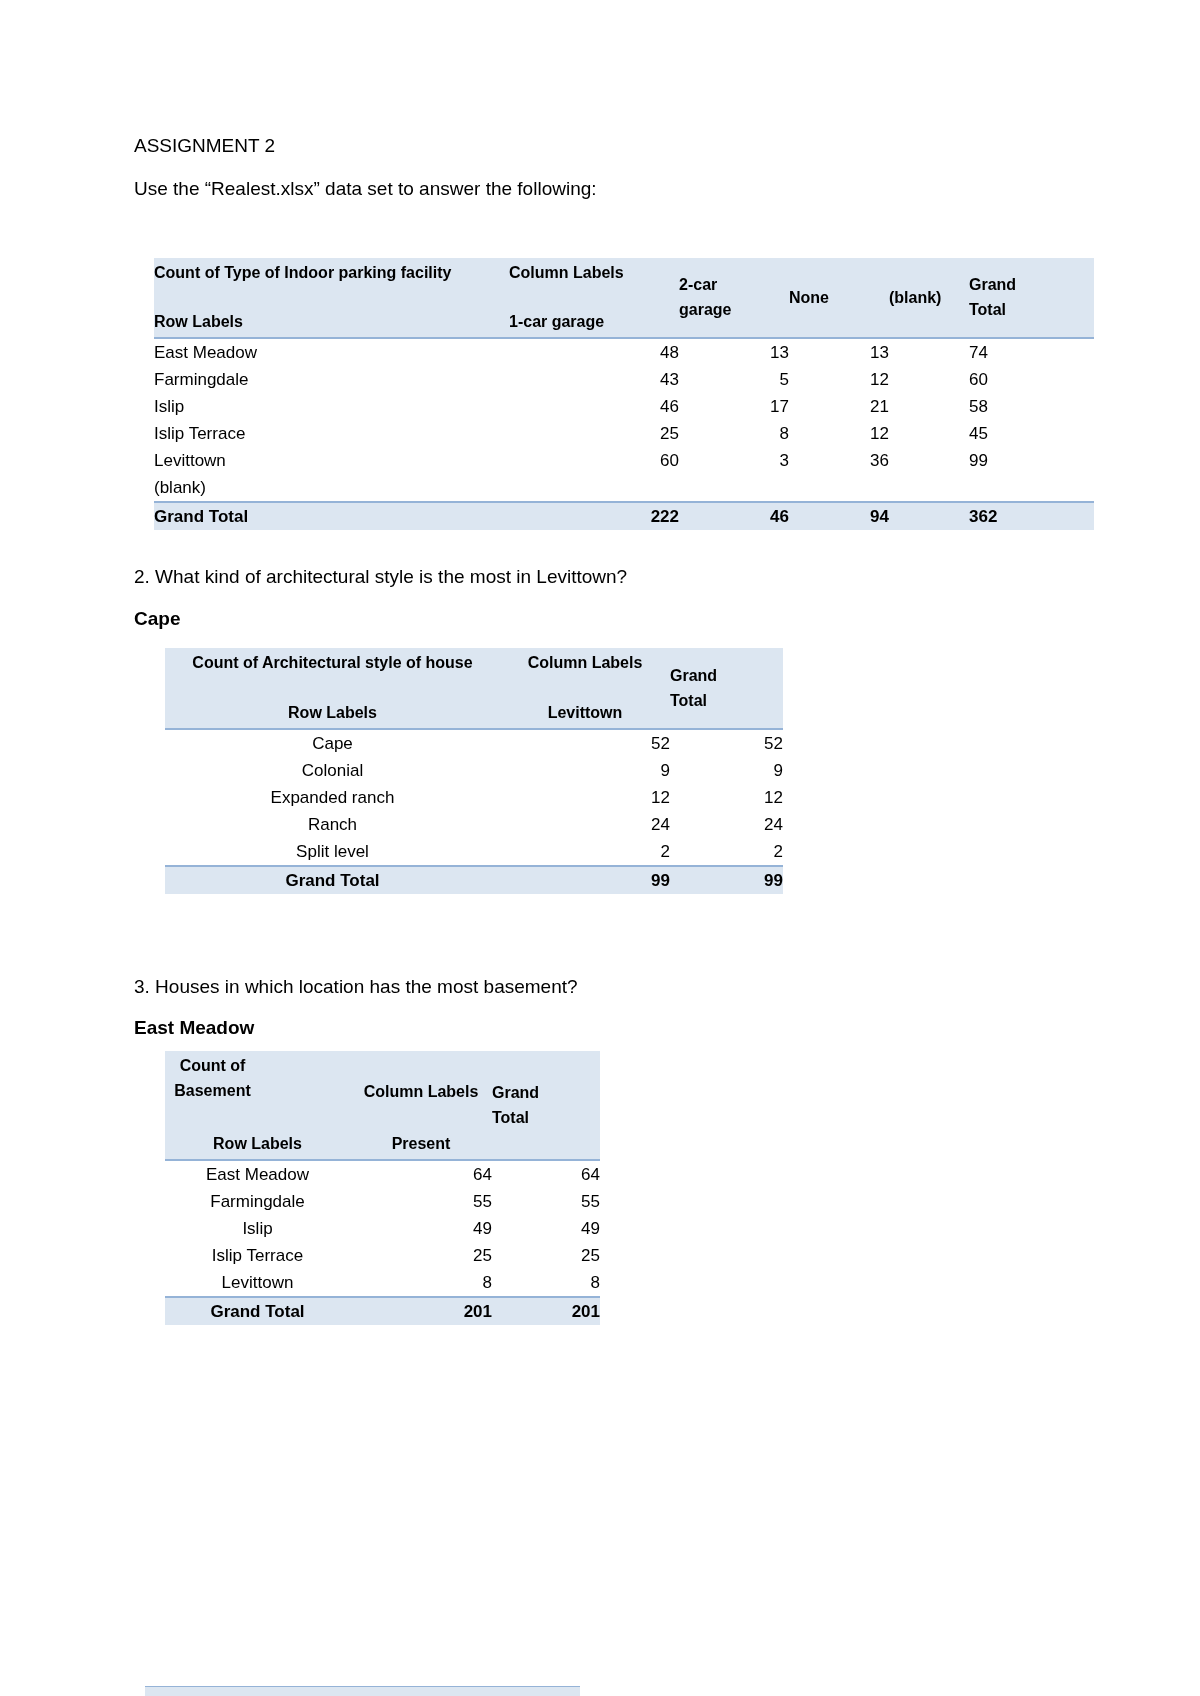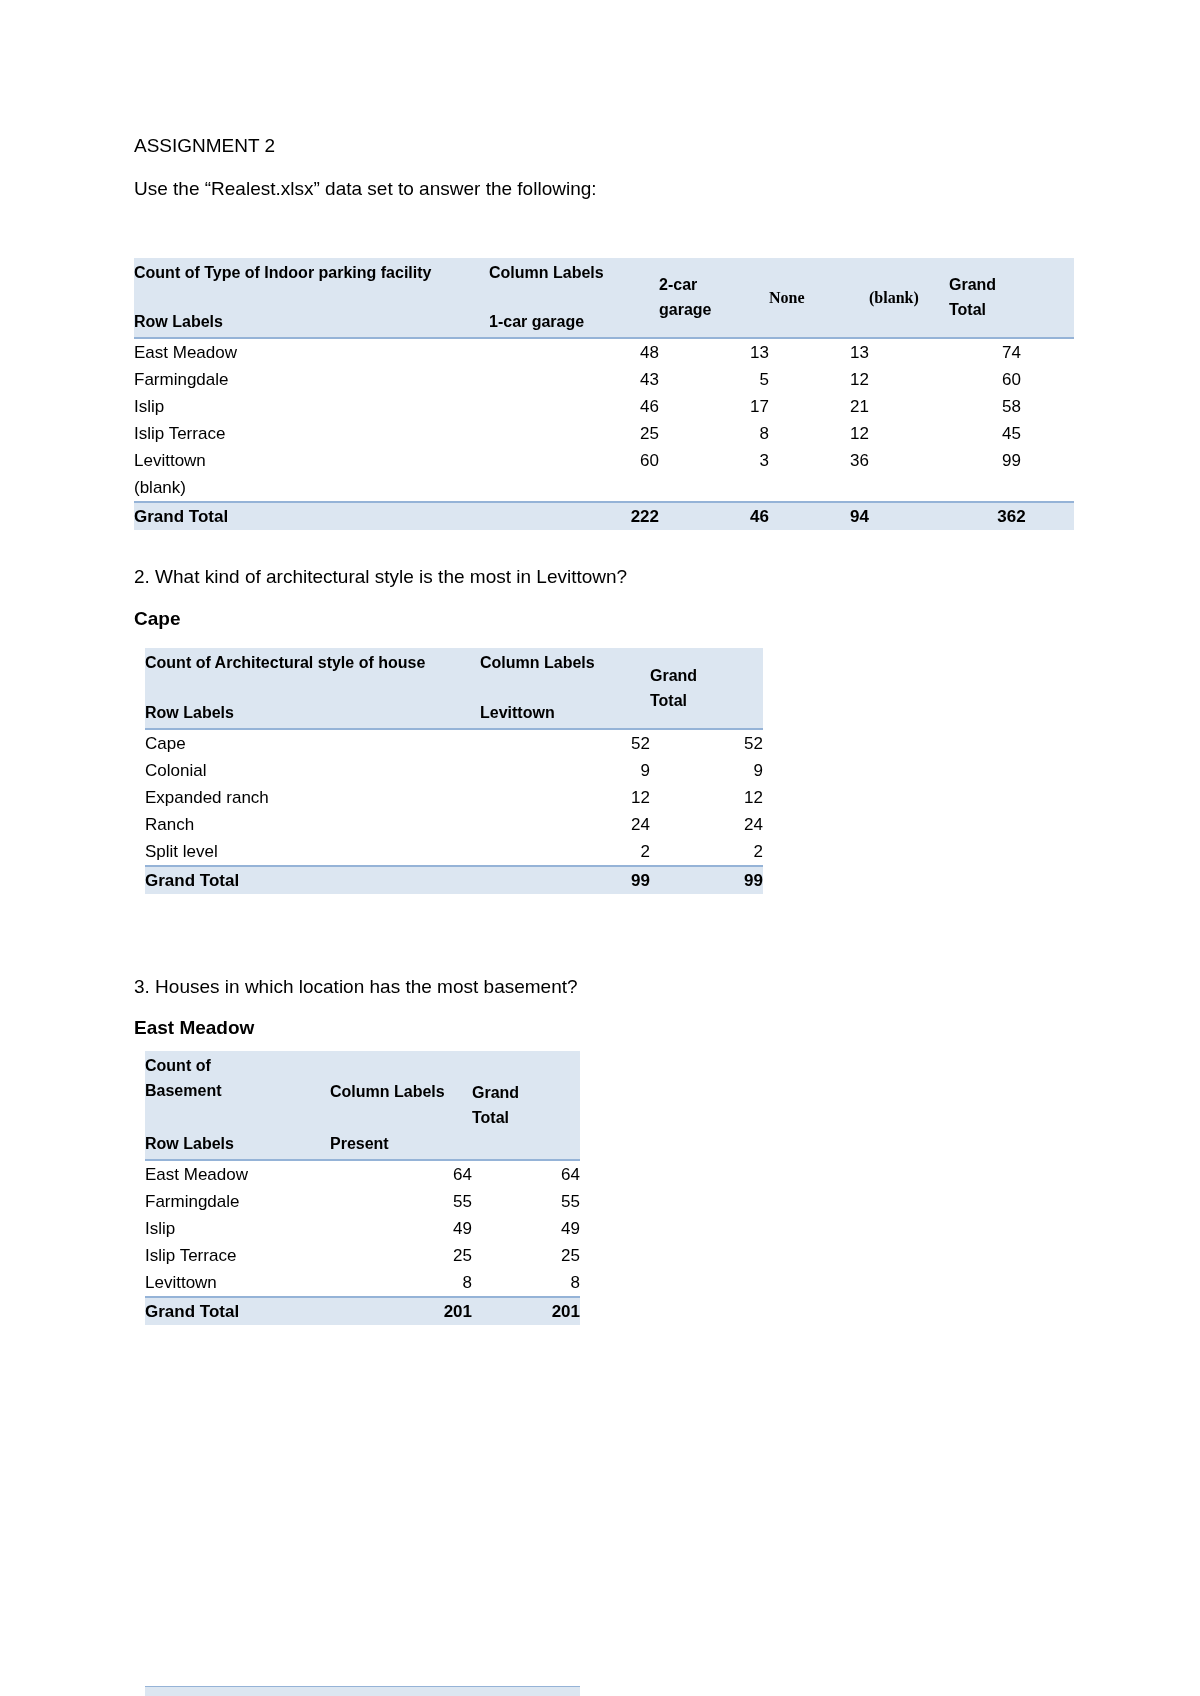--- a/index.html
+++ b/index.html
@@ -12,20 +12,21 @@
     overflow:hidden;
   }
   .para{position:absolute;font-size:19px;line-height:22px;}
   .bold{font-weight:bold;}
 
   table.pivot{
     position:absolute;
     border-collapse:collapse;
     table-layout:fixed;
     font-size:17px;
+    margin-left:20px;
   }
   table.pivot td{padding:0;vertical-align:middle;}
   tr.hdr-row td{
     background:#dce6f1;
     border-bottom:2px solid #95b3d7;
     font-weight:bold;
     font-size:16px;
     vertical-align:bottom;
     padding-top:2px;padding-bottom:3px;
     line-height:25px;
@@ -38,28 +39,28 @@
     height:27px;
   }
   .stack{display:flex;flex-direction:column;justify-content:space-between;}
   .h-t1{height:74px;}
   .h-t2{height:75px;}
   .h-t3{height:103px;}
   .bottom{display:flex;align-items:center;}
   .nowrap{white-space:nowrap;}
   .break{word-break:break-all;}
   .num{text-align:right;padding-right:12px;}
-  .num-wide{text-align:center;padding-right:18px;}
+  .num-wide{text-align:left;padding-right:18px;}
   .num-t2{text-align:right;padding-right:14px;}
   .num-t3{text-align:right;padding-right:8px;}
   .pl11{padding-left:11px;}
-  .pl10{padding-left:10px;}
+  .pl10{padding-left:10px;text-align:center;}
   .pl9{padding-left:9px;}
   .pl15{padding-left:15px;}
-  .pl17{padding-left:17px;font-family:Liberation Serif, serif;}
+  .pl17{padding-left:17px;}
   .w66{width:66px;display:inline-block;}
   .w58{width:58px;display:inline-block;}
   .w56{width:56px;display:inline-block;}
   .w95{width:95px;display:inline-block;}
   .mt26{margin-top:26px;}
   .band{
     position:absolute;
     background:#dce6f1;
     border-top:1px solid #95b3d7;
   }

